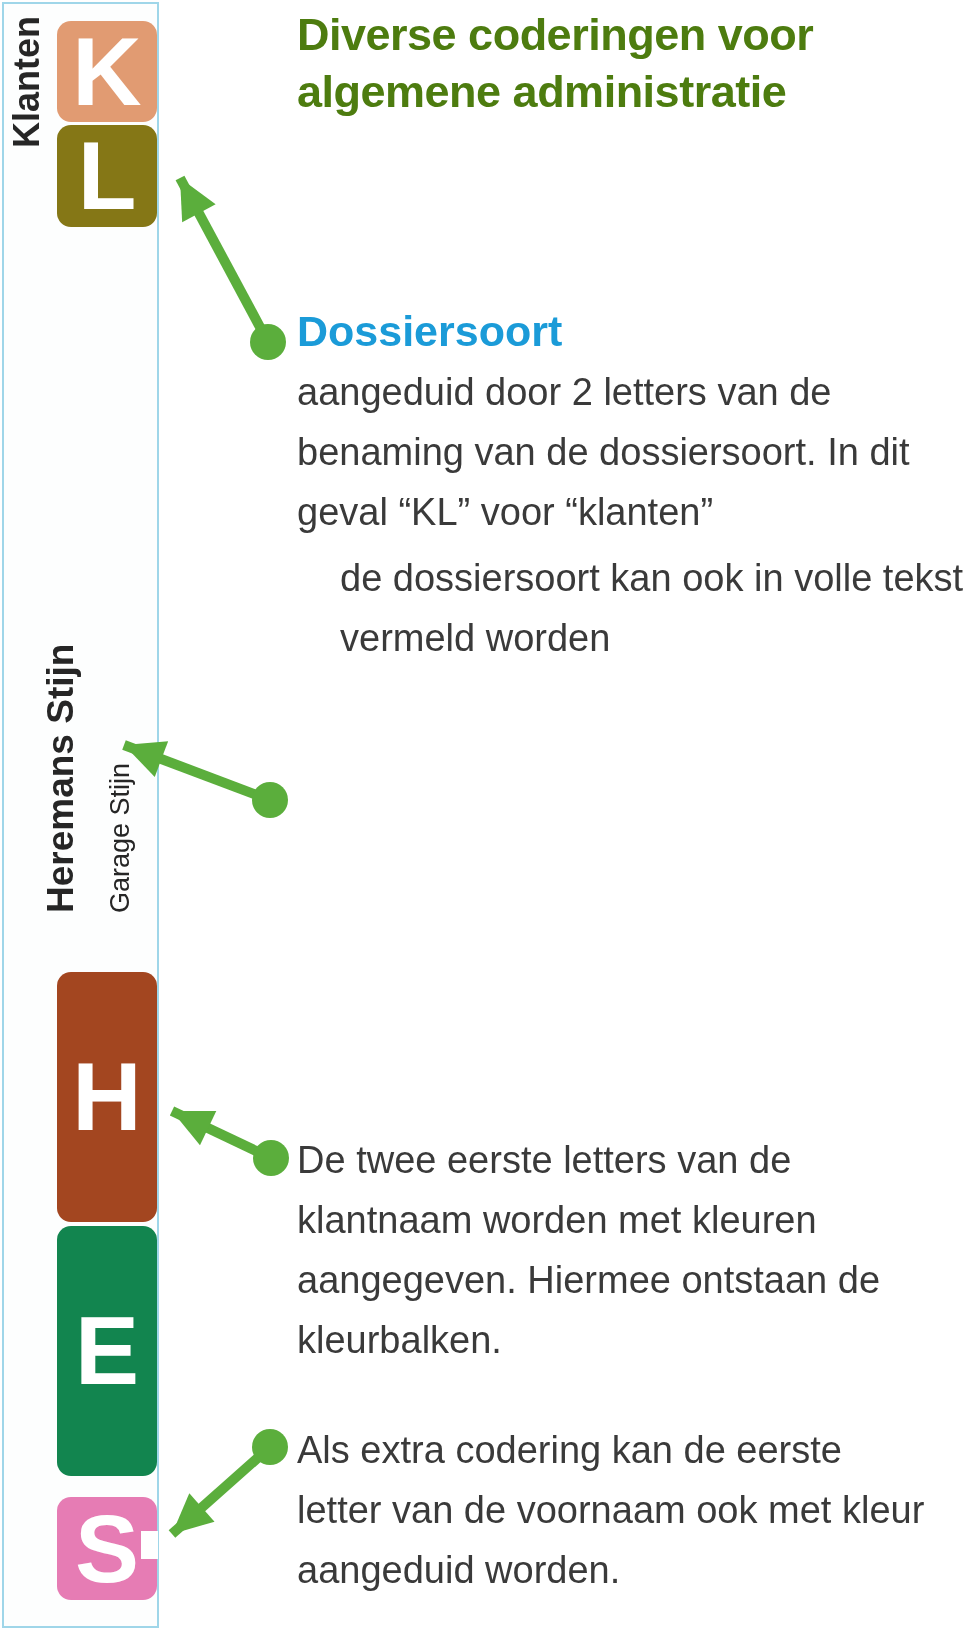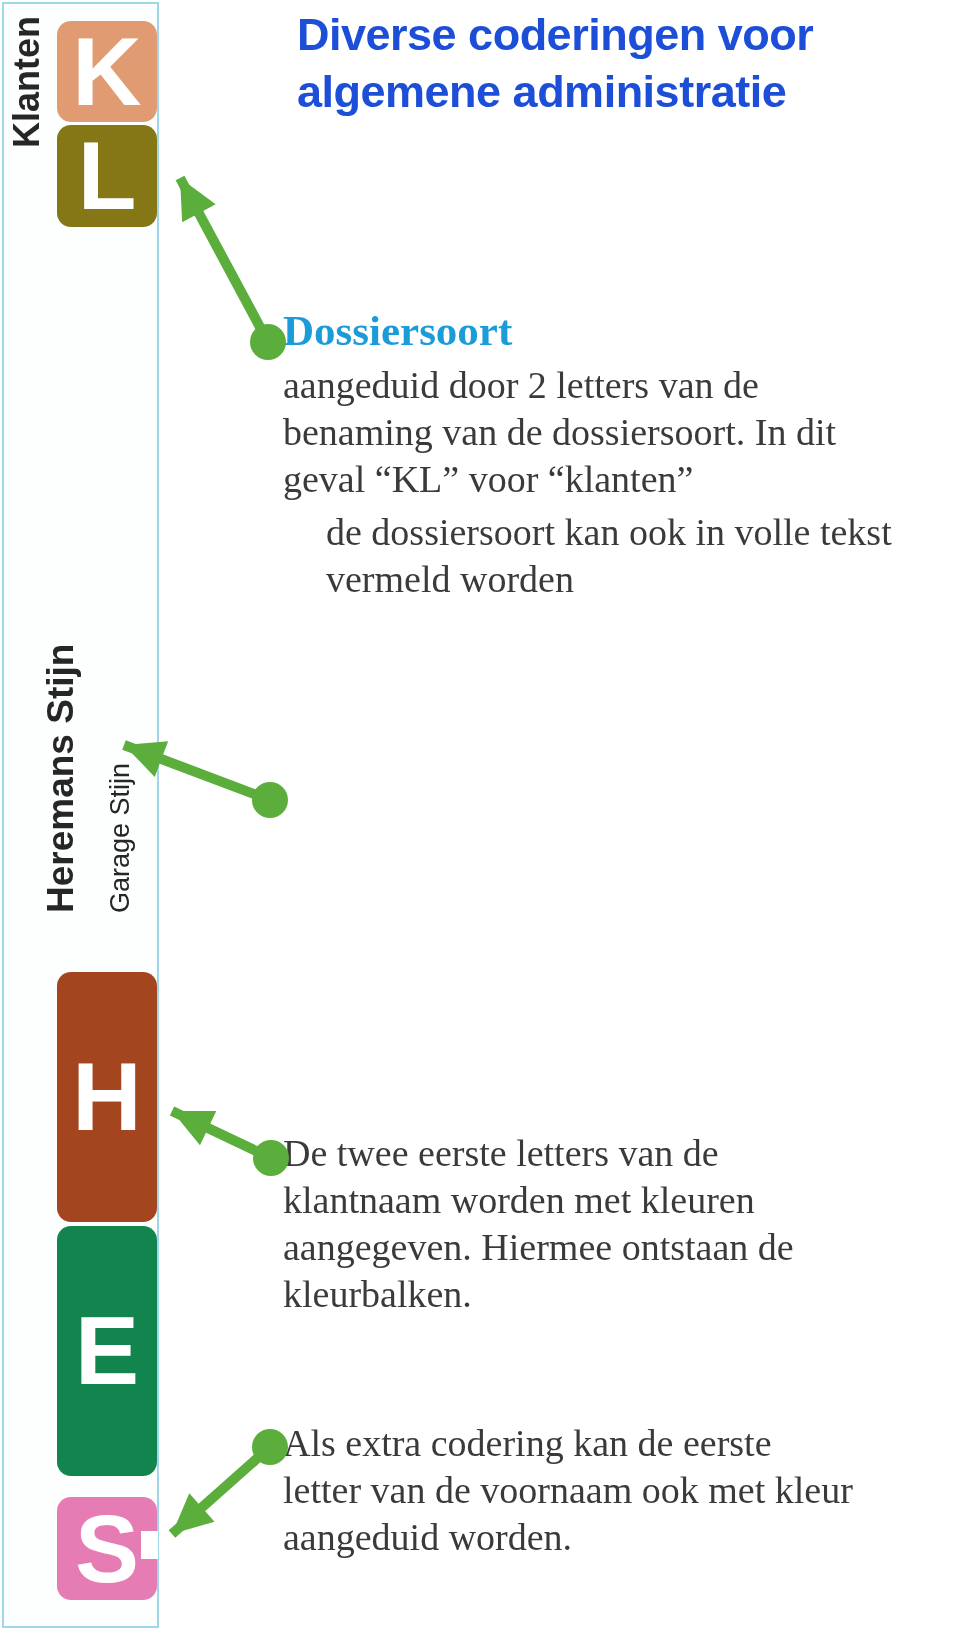--- a/index.html
+++ b/index.html
@@ -30,26 +30,26 @@
   .vlabel{
     position:absolute;white-space:nowrap;color:#262626;
     transform:rotate(-90deg);transform-origin:0 0;
   }
   .vlabel-klanten{left:6px;top:148px;font-size:36px;font-weight:bold;}
   .vlabel-heremans{left:40px;top:913px;font-size:37px;font-weight:bold;}
   .vlabel-garage{left:105px;top:913px;font-size:27px;font-weight:normal;}
   
   .title{
     position:absolute;left:297px;top:6px;width:640px;
-    font-size:45px;font-weight:bold;line-height:57px;color:#1d4ed8;
+    font-size:45px;font-weight:bold;line-height:57px;color:#4d7c0f;
     white-space:pre-line;letter-spacing:-0.5px;
   }
-  .ann{position:absolute;left:283px;width:672px;color:#3a3a3a;font-family:Liberation Serif, serif;}
+  .ann{position:absolute;left:297px;width:672px;color:#3a3a3a;}
   .ann-heading{font-size:43px;font-weight:bold;line-height:50px;color:#1b9bd8;}
-  .ann-text{font-size:38px;line-height:47px;white-space:pre-line;}
+  .ann-text{font-size:38px;line-height:60px;white-space:pre-line;}
   .ann-text + .ann-text{margin-top:6px;margin-left:43px;}
   .ann-1{top:306px;}
   .ann-1 .ann-text{margin-top:6px;}
   .ann-2{top:772px;}
   .ann-3{top:1130px;}
   .ann-4{top:1420px;}
   
   .overlay{position:absolute;left:0;top:0;width:980px;height:1630px;pointer-events:none;}
 </style>
 </head>

